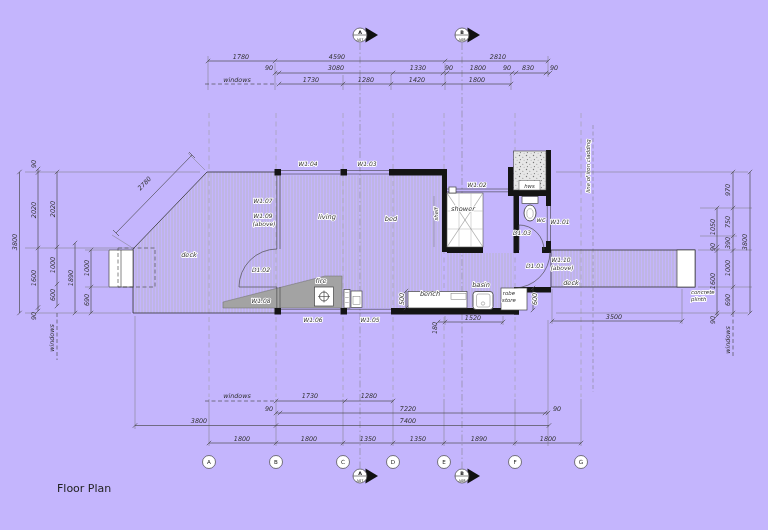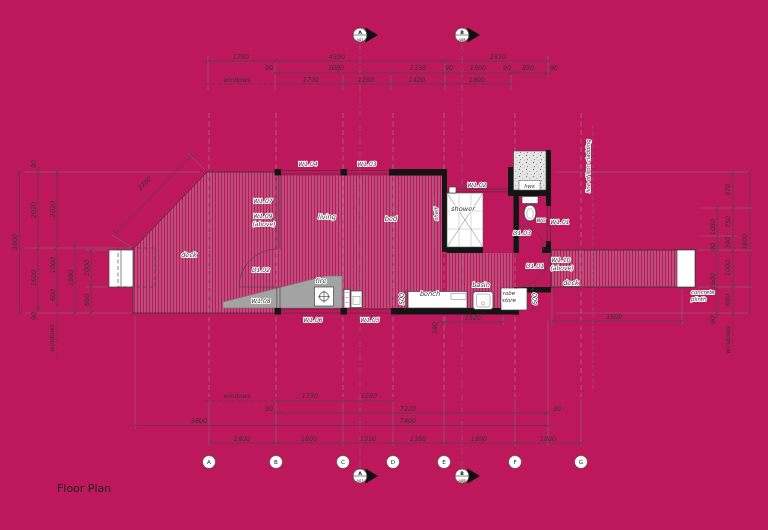--- a/index.html
+++ b/index.html
@@ -1,16 +1,16 @@
 <!DOCTYPE html>
 <html><head>
 <meta charset="utf-8">
 <style>
   html,body{margin:0;padding:0;background:#fff;}
-  .stage{position:relative;width:768px;height:530px;background:#be185d;overflow:hidden;}
+  .stage{position:relative;width:768px;height:530px;background:#c4b5fd;overflow:hidden;}
   text{font-family:"DejaVu Sans",sans-serif;fill:#333;}
   .dim{font-size:6.4px;font-style:italic;text-anchor:middle;}
   .tag{font-size:6px;font-style:italic;text-anchor:middle;}
   .room{font-size:6.6px;font-style:italic;text-anchor:middle;}
   .small{font-size:5.4px;font-style:italic;text-anchor:middle;}
   .halo{paint-order:stroke;stroke:#fff;stroke-width:1.8px;stroke-linejoin:round;}
   .gl{font-size:5.6px;text-anchor:middle;fill:#222;}
   .ml{font-size:4.8px;font-weight:bold;text-anchor:middle;fill:#111;}
   .ms{font-size:3.6px;text-anchor:middle;fill:#111;}
   .title{font-size:11px;fill:#222;font-style:normal;}

